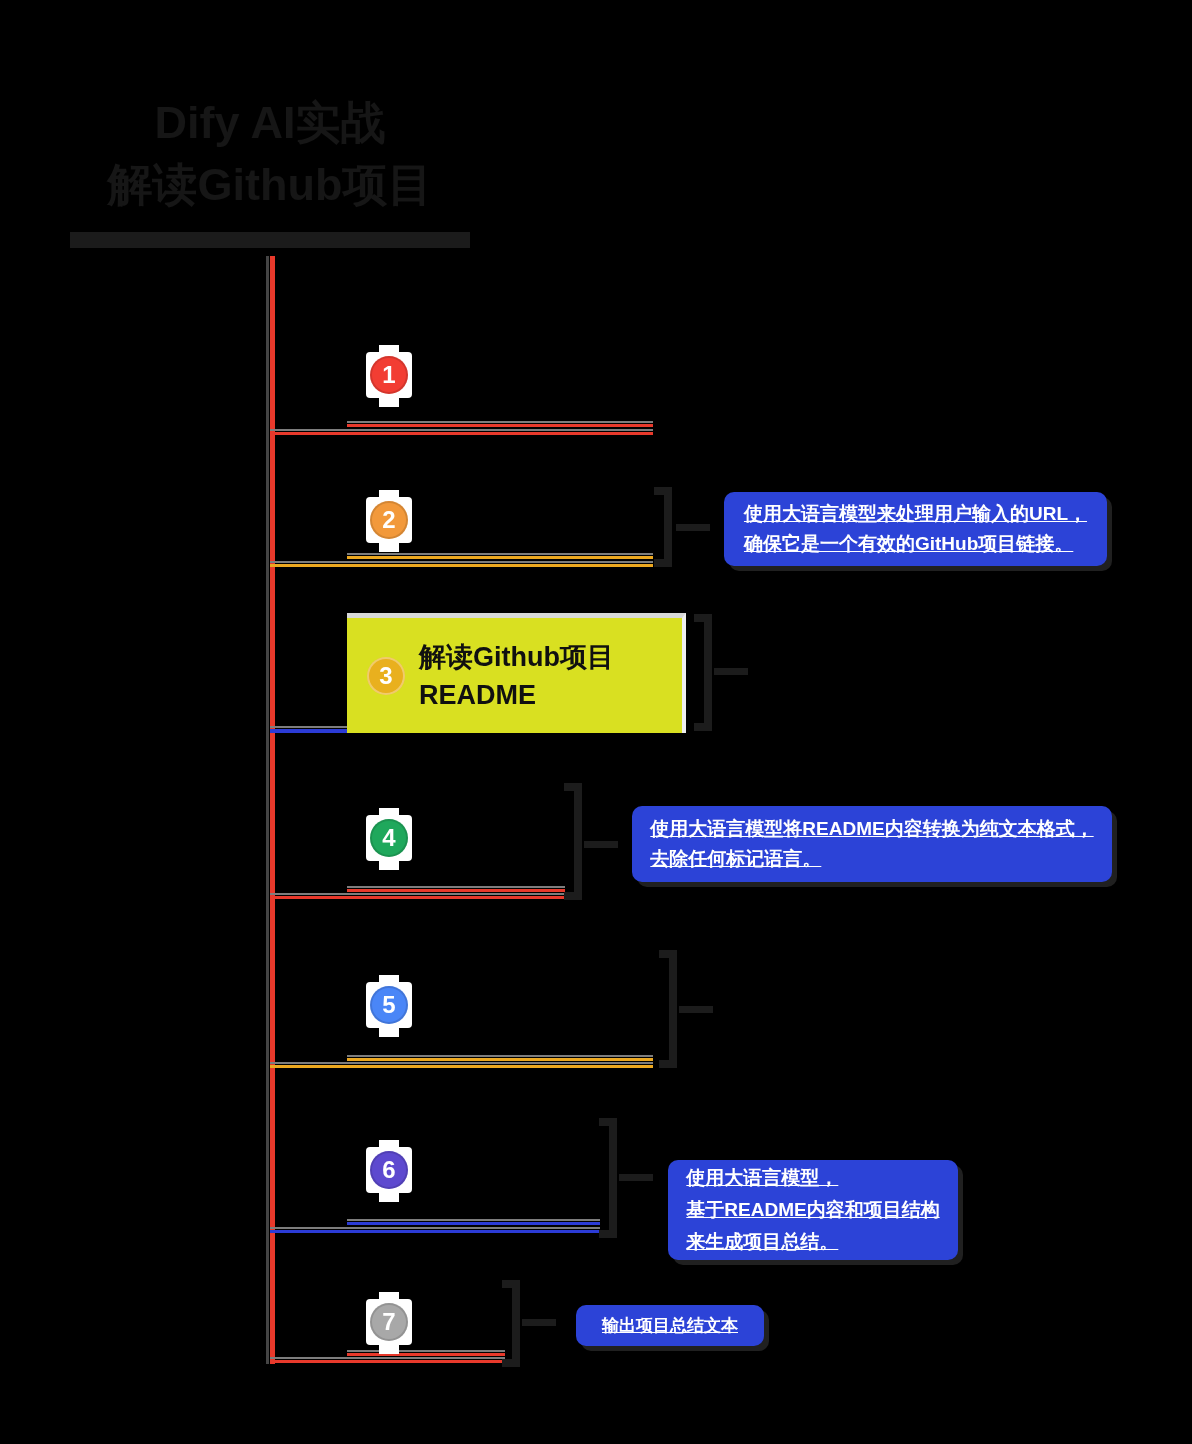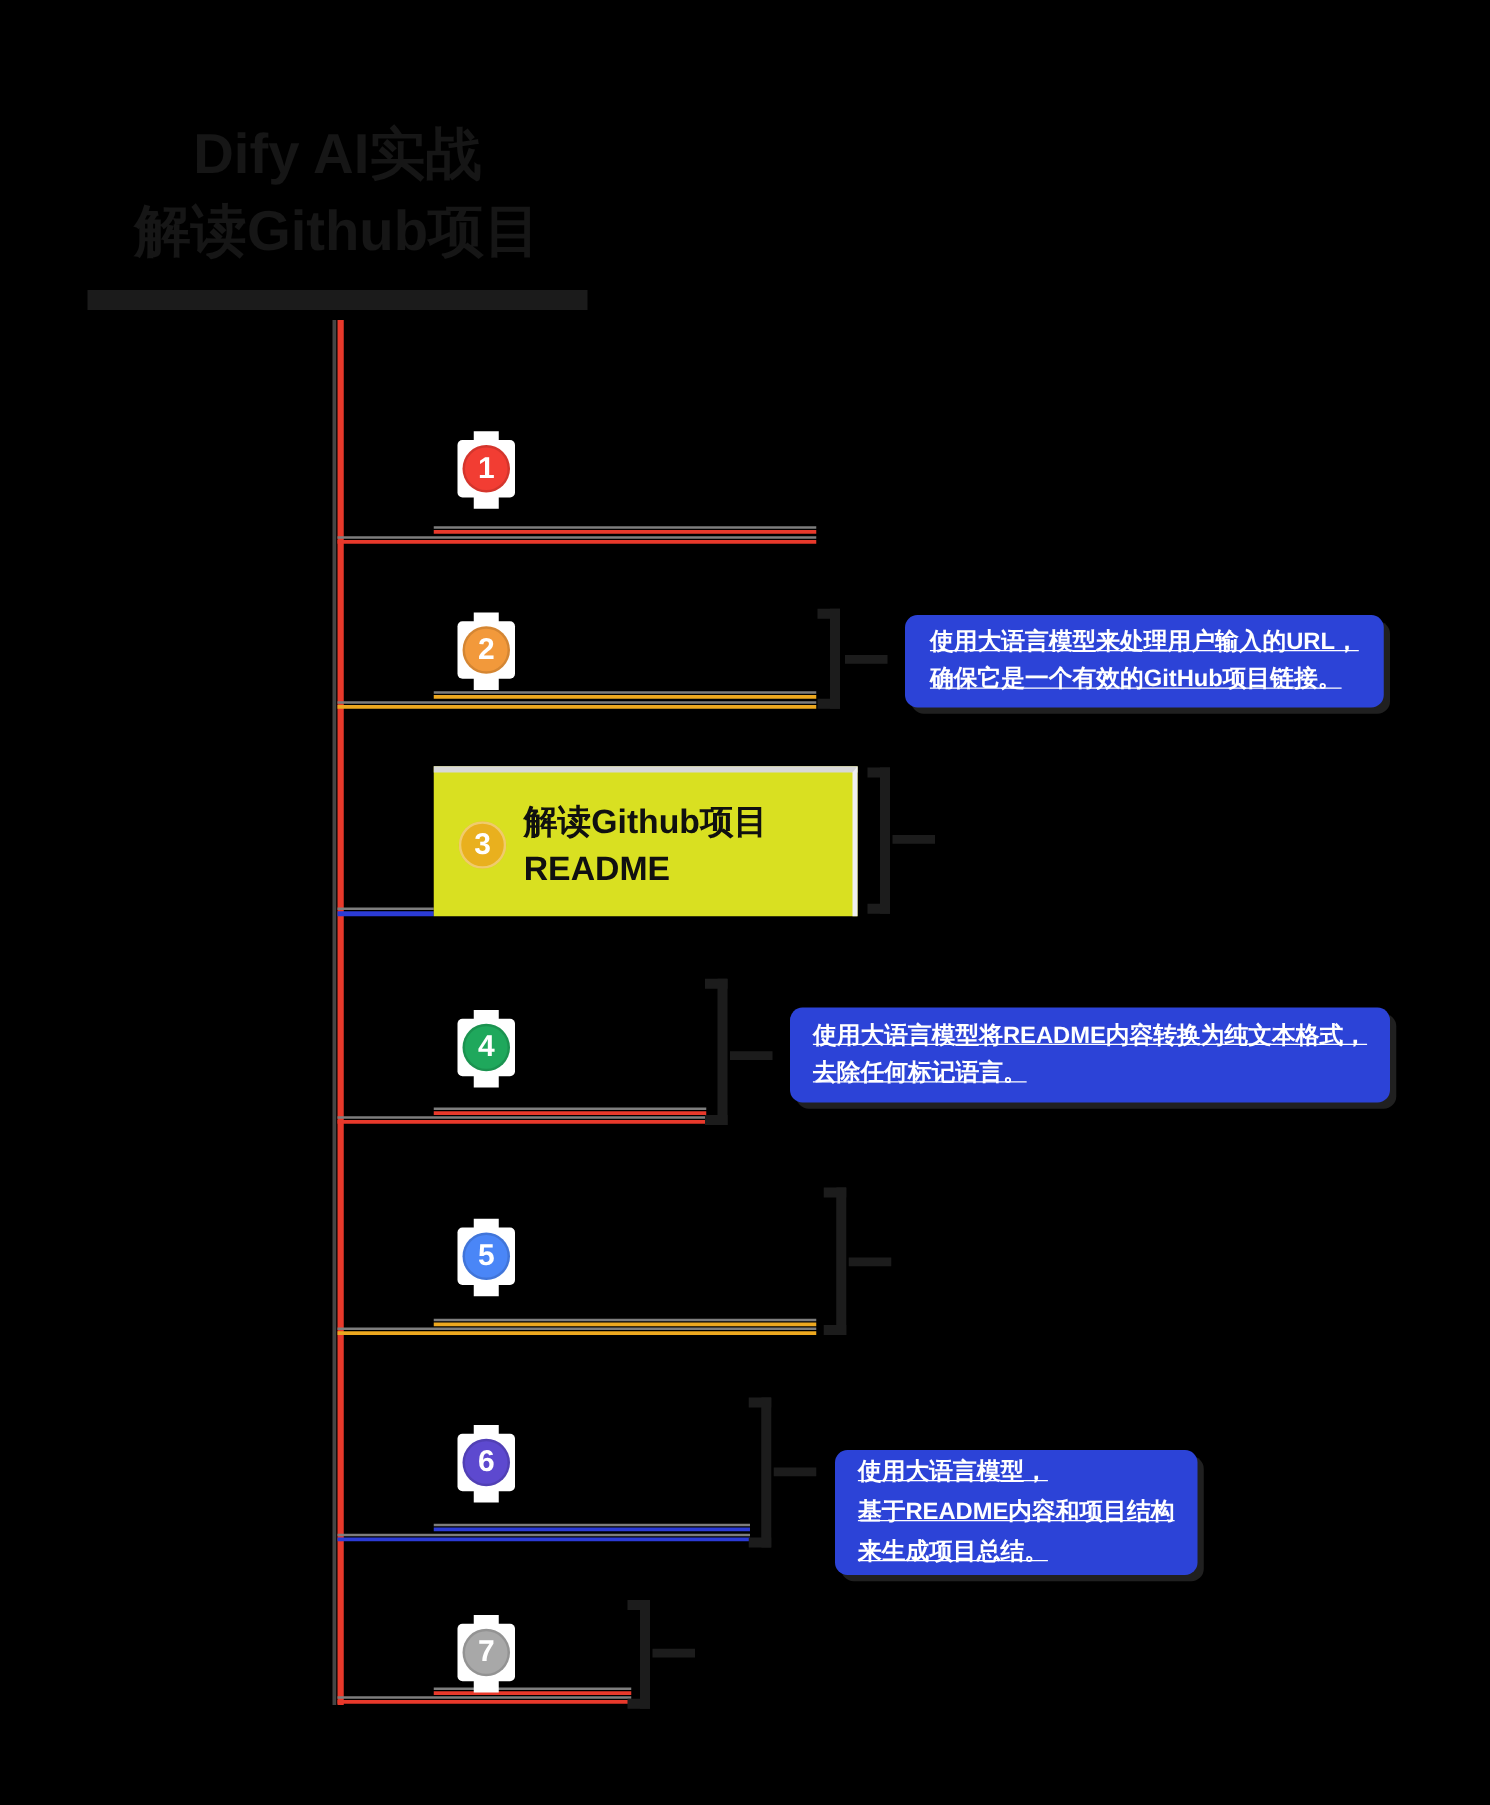--- a/index.html
+++ b/index.html
@@ -123,14 +123,15 @@
 
   <div class="hline gray" style="left:347px;top:1350px;width:158px;"></div>
   <div class="hline" style="left: 347px; top: 1353px; width: 158px; background: rgb(232, 57, 43);"></div>
   <div class="hline gray" style="left:270px;top:1357px;width:235px;"></div>
   <div class="hline" style="left: 270px; top: 1360px; width: 235px; background: rgb(232, 57, 43);"></div>
   <div class="sticker" style="left:366px;top:1299px;">
     <span class="num" style="background: rgb(168, 168, 168);">7</span>
   </div>
   <div class="bracket" style="left:502px;top:1280px;width:18px;height:87px;"></div>
   <div class="dash" style="left:522px;top:1319px;width:34px;"></div>
+  <div class="callout" style="left: 576px; top: 1305px; width: 188px; height: 41px; font-size: 17px; background: rgb(44, 67, 215);">输出项目总结文本</div>
 
 </div>
 
 </body></html>

